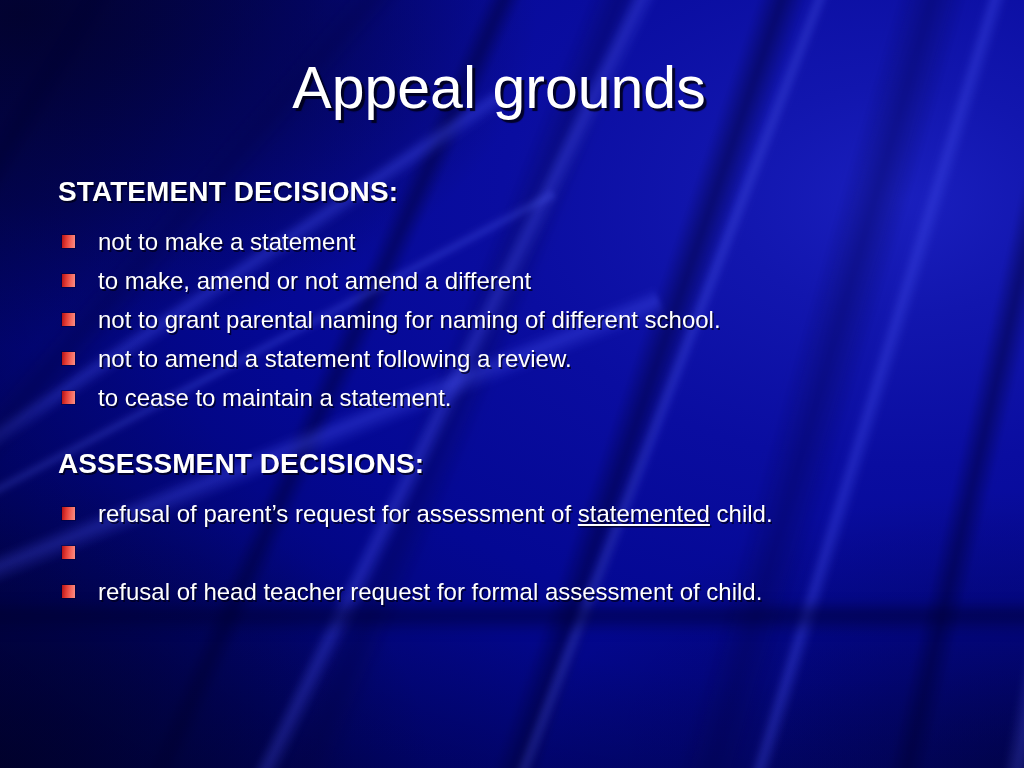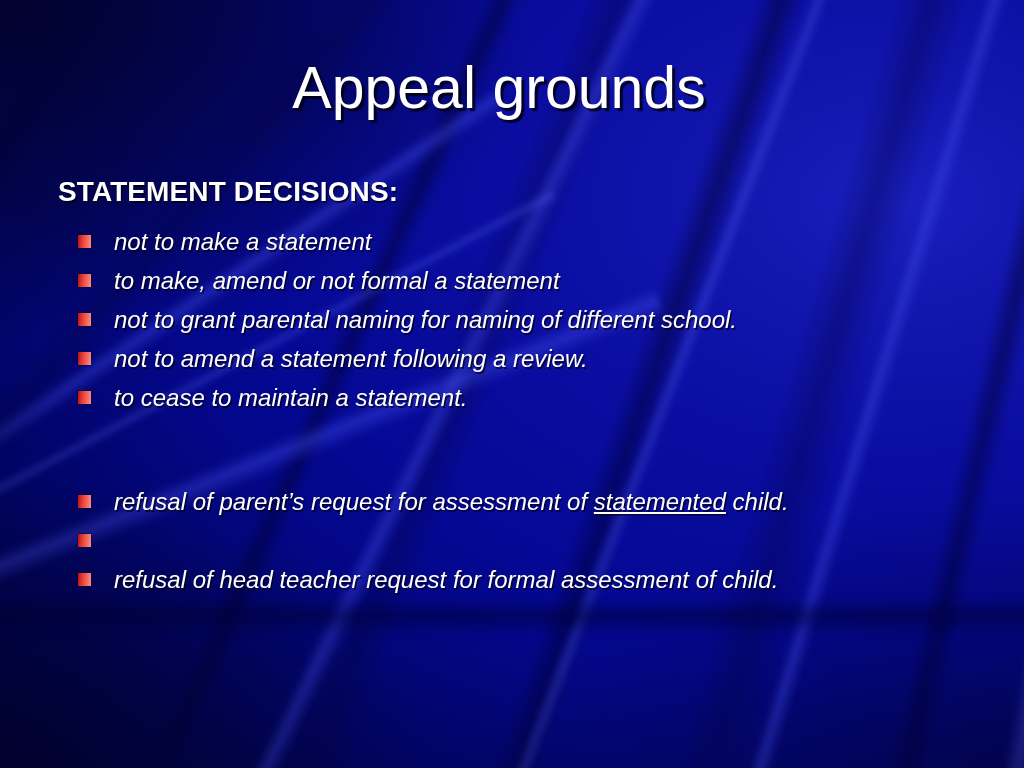--- a/index.html
+++ b/index.html
@@ -112,23 +112,22 @@
     font-weight: bold;
     line-height: 1.0;
     letter-spacing: 0.1px;
     margin: 0 0 16px 2px;
     text-shadow: 1.5px 1.5px 0.5px rgba(0,0,25,0.8);
     white-space: nowrap;
   }
 
   .bullet-list {
     list-style: none;
-    margin: 16px;
+    margin: 0;
     padding: 0;
-    font-style: italic;
   }
   .bullet-item {
     position: relative;
     display: block;
     color: #ffffff;
     font-size: 24px;
     font-weight: 400;
     line-height: 39px;
     height: 39px;
     padding-left: 42px;
@@ -187,40 +186,41 @@
 
       <div>
         <div class="section-heading">STATEMENT DECISIONS:</div>
         <ul class="bullet-list">
           <li class="bullet-item">
             <span class="bullet-marker"></span>
             <span class="bullet-text">not to make a statement</span>
           </li>
           <li class="bullet-item">
             <span class="bullet-marker"></span>
-            <span class="bullet-text">to make, amend or not formal a statement</span>
+            <span class="bullet-text">to make, amend or not amend a different</span>
           </li>
           <li class="bullet-item">
             <span class="bullet-marker"></span>
             <span class="bullet-text">not to grant parental naming for naming of different school.</span>
           </li>
           <li class="bullet-item">
             <span class="bullet-marker"></span>
             <span class="bullet-text">not to amend a statement following a review.</span>
           </li>
           <li class="bullet-item">
             <span class="bullet-marker"></span>
             <span class="bullet-text">to cease to maintain a statement.</span>
           </li>
         </ul>
       </div>
 
       <div class="section-gap"></div>
 
       <div>
+        <div class="section-heading">ASSESSMENT DECISIONS:</div>
         <ul class="bullet-list">
           <li class="bullet-item">
             <span class="bullet-marker"></span>
             <span class="bullet-text">refusal of parent’s request for assessment of <u>statemented</u> child.</span>
           </li>
           <li class="bullet-item">
             <span class="bullet-marker"></span>
           </li>
           <li class="bullet-item">
             <span class="bullet-marker"></span>

